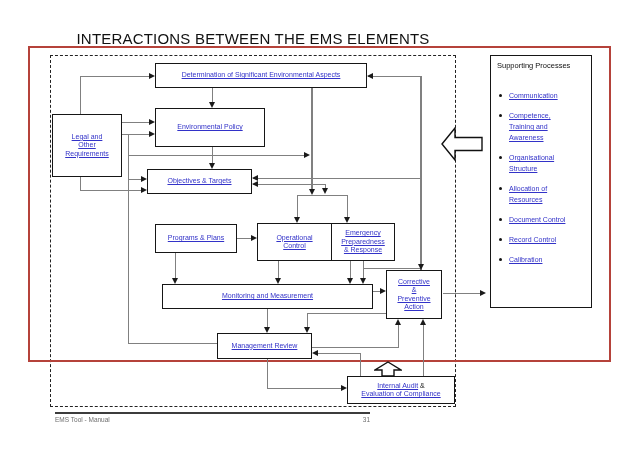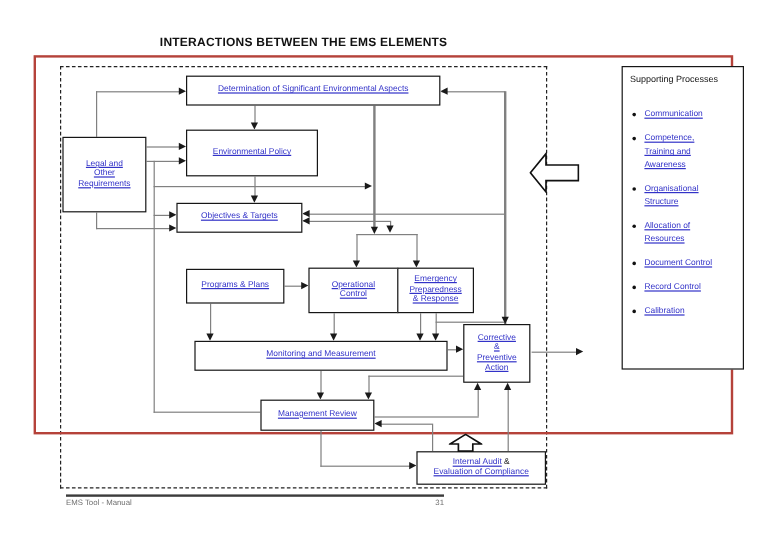--- a/index.html
+++ b/index.html
@@ -3,21 +3,21 @@
 <meta charset="utf-8">
 <style>
   * { margin:0; padding:0; box-sizing:border-box; }
   html,body { background:#ffffff; }
   #page {
     position:relative; width:638px; height:452px; background:#fff;
     font-family:"Liberation Sans","DejaVu Sans",sans-serif; overflow:hidden;
   }
   #title {
     position:absolute; left:50px; top:30px; width:406px; text-align:center;
-    font-size:10px; font-weight:bold; color:#111; letter-spacing:.2px; z-index:5;
+    font-size:15px; font-weight:normal; color:#111; letter-spacing:.2px; z-index:5;
   }
   #red-frame {
     position:absolute; left:28px; top:46px; width:583px; height:316px;
     border:2px solid #b5423a; z-index:1;
   }
   #dashed-frame {
     position:absolute; left:50px; top:55px; width:406px; height:352px;
     border:1px dashed #222; z-index:0;
   }
   .cl { position:absolute; background:#808080; z-index:1; }
@@ -27,21 +27,21 @@
   .ah-d { border-left:3.5px solid transparent; border-right:3.5px solid transparent; border-top:6px solid #1a1a1a; }
   .ah-u { border-left:3.5px solid transparent; border-right:3.5px solid transparent; border-bottom:6px solid #1a1a1a; }
   .dbox {
     position:absolute; border:1.5px solid #161616; background:#fff; z-index:3;
     display:flex; align-items:center; justify-content:center; text-align:center;
     font-size:7px; line-height:1.2; padding:1px;
   }
   .link { color:#3232c8; text-decoration:underline; white-space:pre-line; cursor:pointer; }
   .amp { color:#111; }
   .blockarrow { position:absolute; z-index:4; }
-  #supporting { display:block; padding:5px 6px; text-align:left;margin-left:28px; }
+  #supporting { display:block; padding:5px 6px; text-align:left; }
   .sp-title { font-size:7.5px; color:#111; margin-bottom:20px; }
   #supporting ul { list-style:none; }
   #supporting li { display:flex; margin-bottom:9px; }
   .dot { width:3px; height:3px; border-radius:50%; background:#111; margin:4px 7px 0 2px; flex:none; }
   .sp-link { font-size:7px; line-height:11px; width:68px; display:inline-block; }
   #footer-line { position:absolute; left:55px; top:412px; width:315px; height:1.5px; background:#3c3c3c; }
   .footer-text { position:absolute; top:416px; font-size:6.5px; color:#6e6e6e; }
 </style>
 </head>
 <body>

